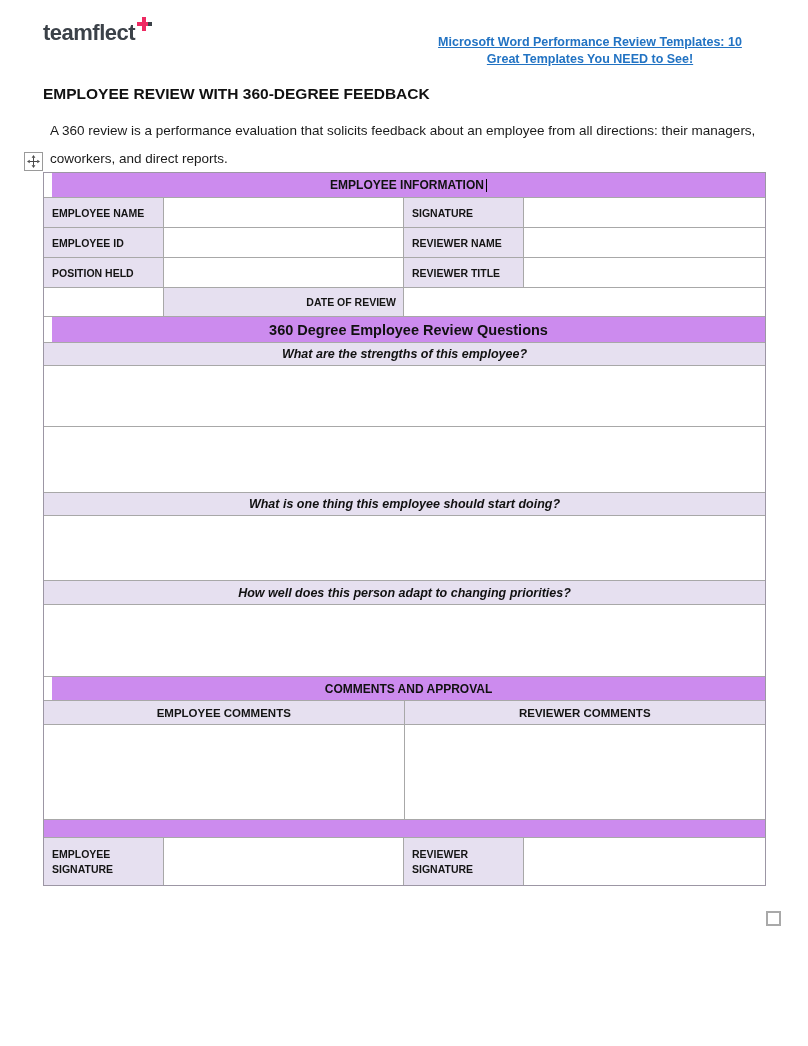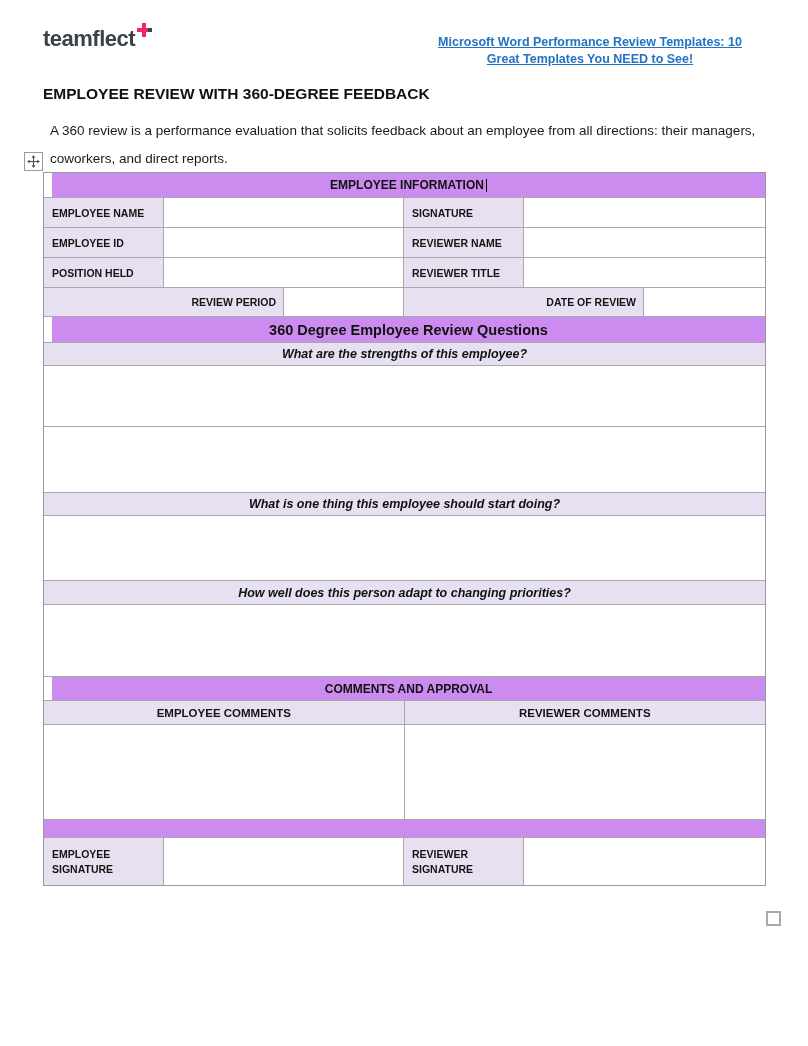--- a/index.html
+++ b/index.html
@@ -1,21 +1,21 @@
 <!DOCTYPE html>
 <html><head>
 <meta charset="utf-8">
 <style>
   * { margin:0; padding:0; box-sizing:border-box; }
   html,body { background:#fff; }
   body { font-family:"Liberation Sans", sans-serif; }
   .page { position:relative; width:808px; height:1046px; background:#fff; overflow:hidden; }
 
   
-  .logo { position:absolute; left:43px; top:26px; display:flex; align-items:flex-start; }
+  .logo { position:absolute; left:43px; top:20px; display:flex; align-items:flex-start; }
   .logo-text { font-size:22px; font-weight:bold; color:#3b4148; letter-spacing:-0.5px; }
   .logo-plus { position:relative; width:16px; height:16px; margin-left:1px; margin-top:-3px; display:inline-block; }
   .logo-plus .pv { position:absolute; left:6px; top:0; width:4px; height:14px; background:#ee2a62; }
   .logo-plus .ph { position:absolute; left:1px; top:5px; width:14px; height:4px; background:#ee2a62; }
   .logo-plus .pd { position:absolute; right:0; top:5px; width:4px; height:4px; background:#3b4148; }
 
   .toplink { position:absolute; left:380px; top:34px; width:420px; text-align:center;
              font-size:12.5px; font-weight:bold; line-height:17px; }
   .toplink a { color:#2273c3; text-decoration:underline; display:block; cursor:pointer; }
 
@@ -130,21 +130,20 @@
     </div>
 
     <div class="trow" style="height:30px;">
       <div class="lbl">POSITION HELD</div>
       <div class="inp"></div>
       <div class="lbl">REVIEWER TITLE</div>
       <div class="inp-last"></div>
     </div>
 
     <div class="trow" style="height:29px;">
-      <div class="lbl-r">REVIEW PERIOD</div>
       <div class="inp-sm"></div>
       <div class="lbl-r">DATE OF REVIEW</div>
       <div class="inp-last"></div>
     </div>
 
     <div class="trow" style="height:26px;">
       <div class="hdr-cell h-360 purple">360 Degree Employee Review Questions</div>
     </div>
 
     <div class="trow q-row lav" style="height:23px;">What are the strengths of this employee?</div>

